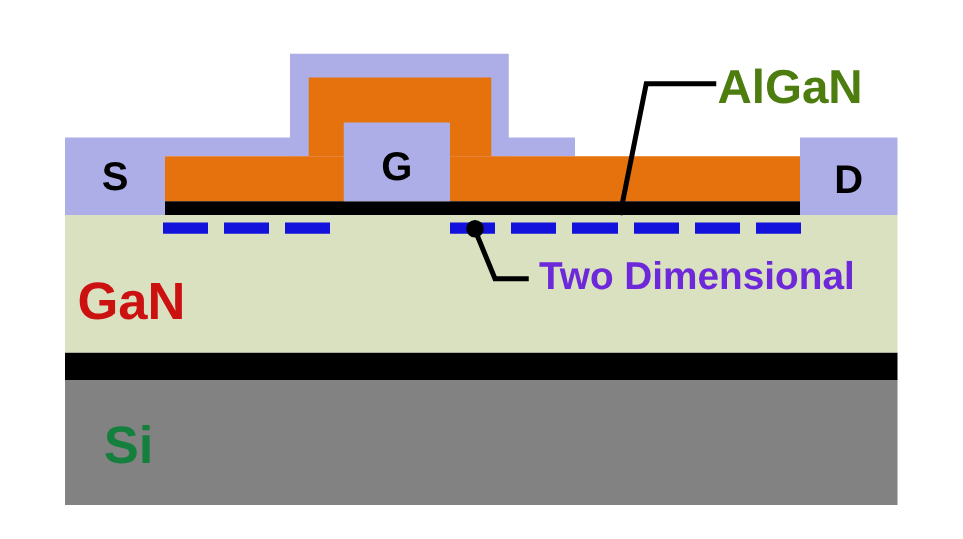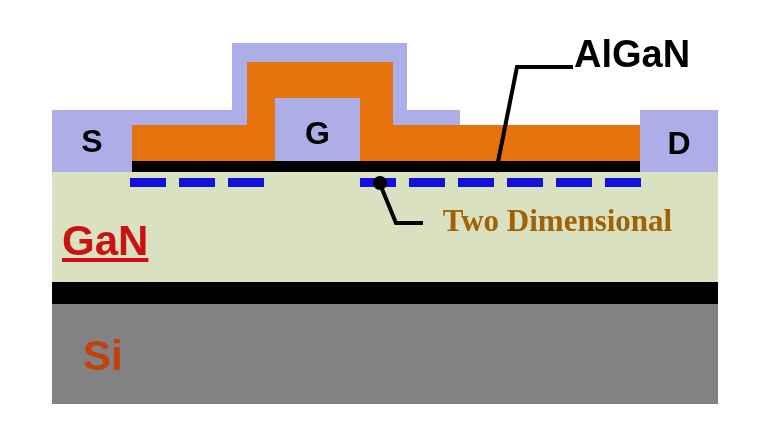--- a/index.html
+++ b/index.html
@@ -40,21 +40,21 @@
   .deg-dash-left  { left:130px; width:134px; }
   .deg-dash-right { left:360px; width:281px; }
 
   
   svg.overlay { left:0; top:0; width:770px; height:431px; pointer-events:none; }
   svg.overlay polyline { fill:none; stroke:#000; stroke-width:4; }
   svg.overlay circle   { fill:#000; stroke:none; }
 
   
   .lbl { line-height:1.05; white-space:nowrap; }
-  .lbl-algan { left:574px; top:35px;  font-size:38px; color:#000000; }
+  .lbl-algan { left:574px; top:51px;  font-size:38px; color:#4d7c0f; }
   .lbl-gan   { left:62px;  top:219px; font-size:42px; }
   .lbl-si    { left:83px;  top:334px; font-size:42px; }
   .lbl-2deg  { left:400px; top:205px; width:315px; font-size:31px; line-height:31px; text-align:center; white-space:nowrap; }
 </style>
 </head>
 <body>
 
 <div class="canvas">
 
   <div class="abs layer-si" style="background-color: rgb(130, 130, 130);"></div>
@@ -82,19 +82,19 @@
   <div class="abs deg-dash deg-dash-left"></div>
   <div class="abs deg-dash deg-dash-right"></div>
 
   <svg class="abs overlay" viewBox="0 0 770 431">
     <polyline points="573,67 517,67 496,172"></polyline>
     <polyline points="423,223 396,223 380,184"></polyline>
     <circle cx="380" cy="183" r="7"></circle>
   </svg>
 
   <div class="abs lbl lbl-algan">AlGaN</div>
-  <div class="abs lbl lbl-gan" style="color: rgb(204, 17, 17); text-decoration: underline;">GaN</div>
-  <div class="abs lbl lbl-si" style="color: #c2410c;">Si</div>
-  <div class="abs lbl lbl-2deg" style="color: #a16207; font-family: Liberation Serif, serif;">
+  <div class="abs lbl lbl-gan" style="color: rgb(204, 17, 17);">GaN</div>
+  <div class="abs lbl lbl-si" style="color: #15803d;">Si</div>
+  <div class="abs lbl lbl-2deg" style="color: #6d28d9;">
     <div>Two Dimensional</div>
   </div>
 
 </div>
 
 </body></html>

